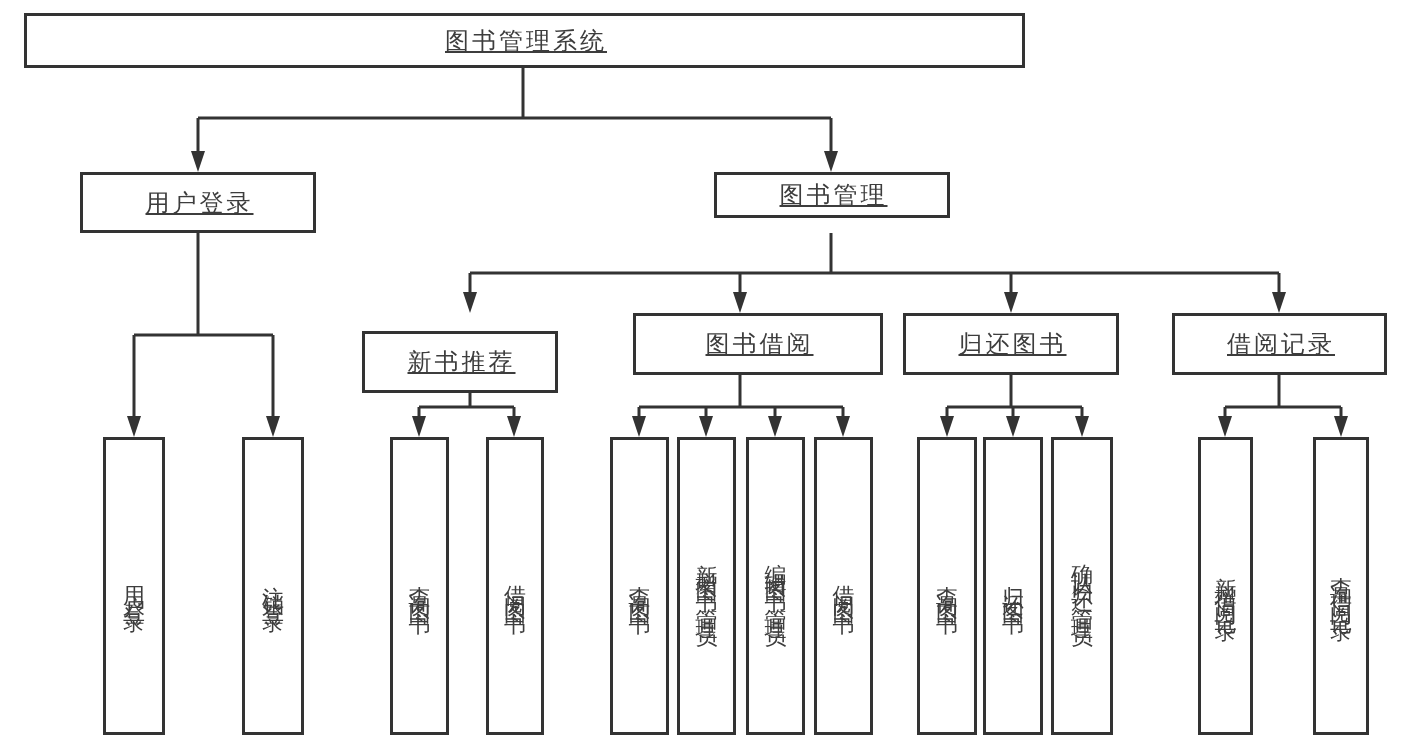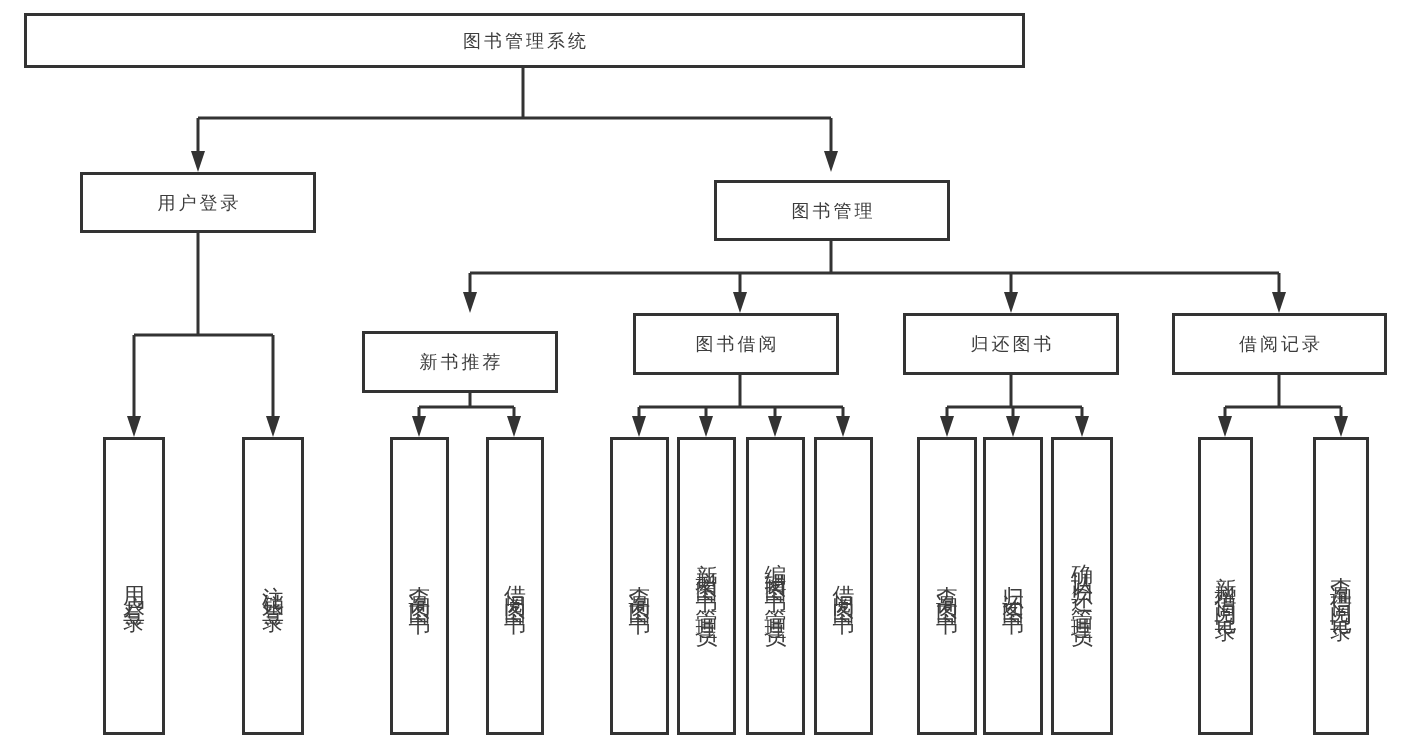--- a/index.html
+++ b/index.html
@@ -18,21 +18,21 @@
     overflow:hidden;
   }
   .connectors{position:absolute;left:0;top:0;pointer-events:none;}
   .box{
     position:absolute;box-sizing:border-box;
     border:3px solid var(--border-color);
     background:var(--bg-color);
     display:flex;align-items:center;justify-content:center;
     color:var(--text-color);
   }
-  .h-box{font-size:18px;letter-spacing:3px;white-space:nowrap;}
+  .h-box{font-size:24px;letter-spacing:3px;white-space:nowrap;text-decoration:underline;}
   .h-box .lbl{transform:translateX(1.5px);} 
   .v-box .lbl{
     writing-mode:vertical-rl;
     text-orientation:mixed;
     font-size:22px;
     letter-spacing:9px;
     line-height:1;
     white-space:nowrap;
   }
   .watermark{
@@ -114,28 +114,28 @@
     </g>
   </svg>
 
   <div class="box h-box" style="left:24px;top:13px;width:1001px;height:55px;">
     <span class="lbl">图书管理系统</span>
   </div>
 
   <div class="box h-box" style="left:80px;top:172px;width:236px;height:61px;">
     <span class="lbl">用户登录</span>
   </div>
-  <div class="box h-box" style="left:714px;top:180px;width:236px;height:61px;">
+  <div class="box h-box" style="left:714px;top:172px;width:236px;height:46px;">
     <span class="lbl">图书管理</span>
   </div>
 
   <div class="box h-box" style="left:362px;top:331px;width:196px;height:62px;">
     <span class="lbl">新书推荐</span>
   </div>
-  <div class="box h-box" style="left:633px;top:313px;width:206px;height:62px;">
+  <div class="box h-box" style="left:633px;top:313px;width:250px;height:62px;">
     <span class="lbl">图书借阅</span>
   </div>
   <div class="box h-box" style="left:903px;top:313px;width:216px;height:62px;">
     <span class="lbl">归还图书</span>
   </div>
   <div class="box h-box" style="left:1172px;top:313px;width:215px;height:62px;">
     <span class="lbl">借阅记录</span>
   </div>
 
   <div class="box v-box" style="left:103px;top:437px;width:62px;height:298px;">

